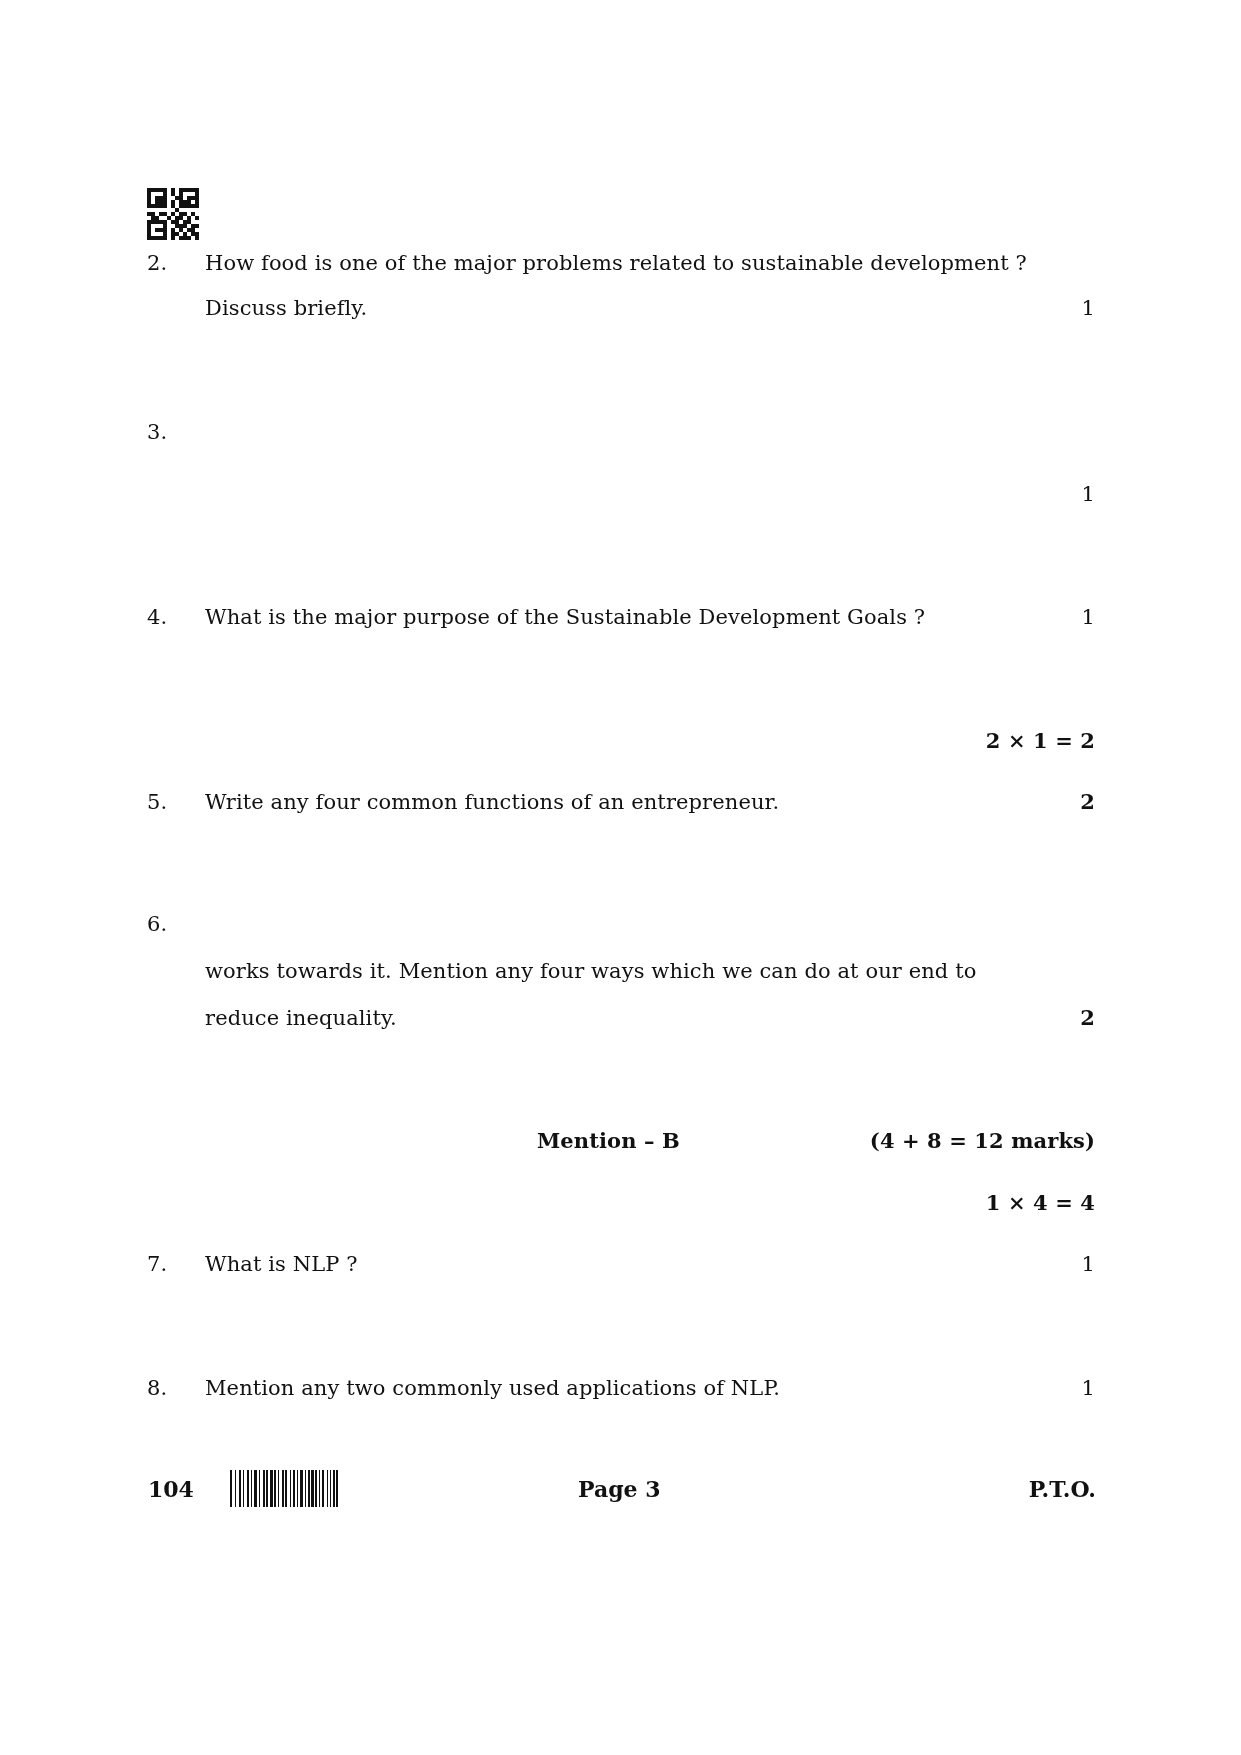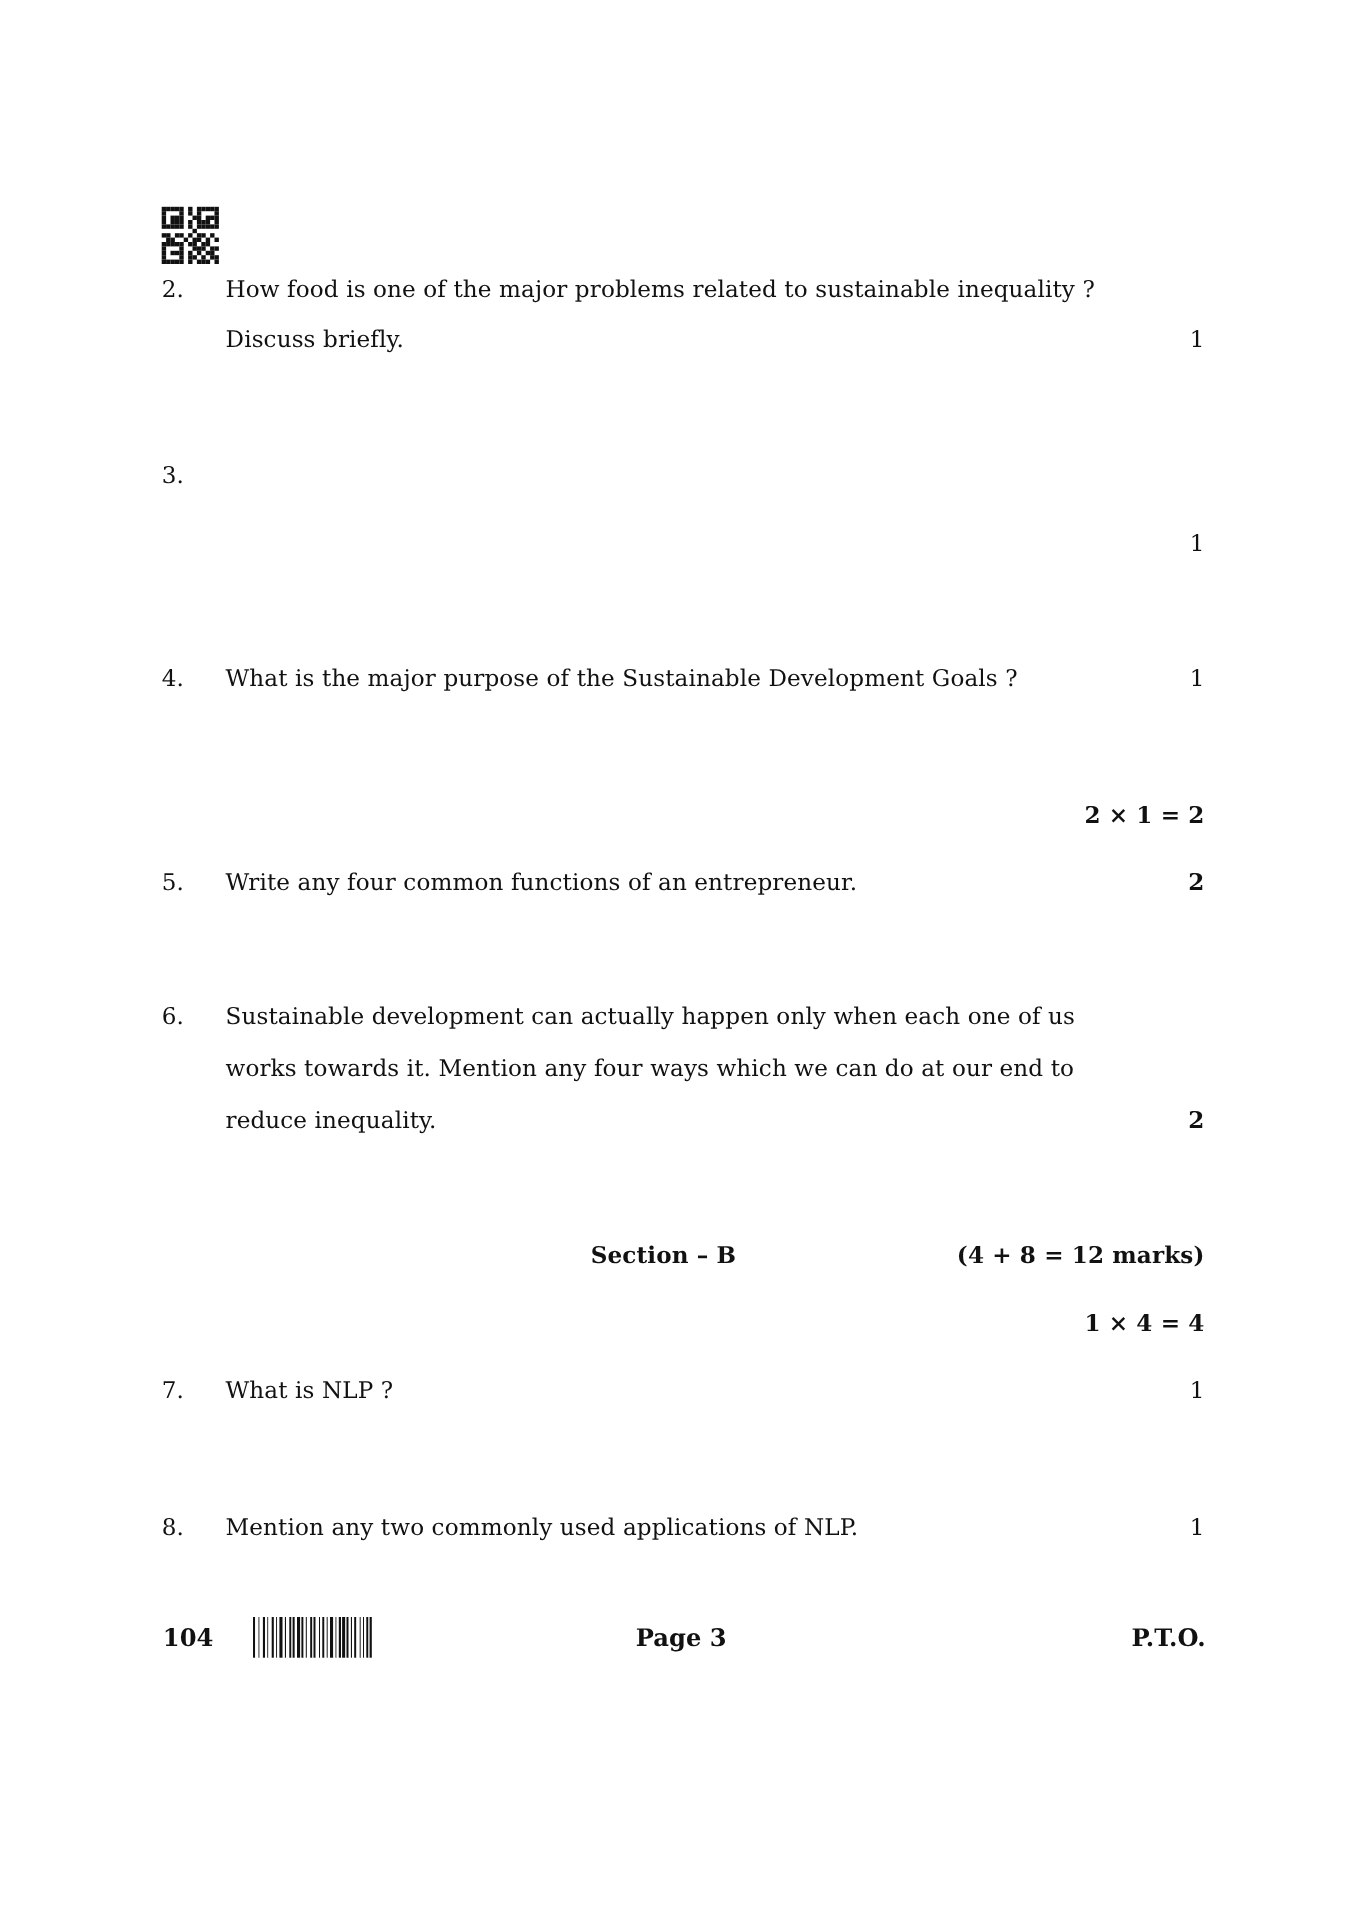--- a/index.html
+++ b/index.html
@@ -238,44 +238,43 @@
       <span class="on"></span>
       <span></span>
       <span class="on"></span>
       <span class="on"></span>
       <span class="on"></span>
       <span></span>
       <span class="on"></span>
     </div>
 
   <div class="abs txt num" style="top:250px">2.</div>
-  <div class="abs txt body-text" style="top:250px">How food is one of the major problems related to sustainable inequality ?</div>
+  <div class="abs txt body-text" style="top:250px">How food is one of the major problems related to sustainable development ?</div>
   <div class="abs txt body-text" style="top:295px">Discuss briefly.</div>
   <div class="abs txt marks" style="top:295px">1</div>
 
   <div class="abs txt num" style="top:419px">3.</div>
   <div class="abs txt marks" style="top:481px">1</div>
 
   <div class="abs txt num" style="top:604px">4.</div>
   <div class="abs txt body-text" style="top:604px">What is the major purpose of the Sustainable Development Goals ?</div>
   <div class="abs txt marks" style="top:604px">1</div>
 
   <div class="abs txt marks bold" style="top:728px">2 × 1 = 2</div>
 
   <div class="abs txt num" style="top:789px">5.</div>
   <div class="abs txt body-text" style="top:789px">Write any four common functions of an entrepreneur.</div>
   <div class="abs txt marks bold" style="top:789px">2</div>
 
   <div class="abs txt num" style="top:911px">6.</div>
-  <div class="abs txt body-text" style="top:911px">Sustainable development can actually happen only when each one of us</div>
   <div class="abs txt body-text" style="top:958px">works towards it. Mention any four ways which we can do at our end to</div>
   <div class="abs txt body-text" style="top:1005px">reduce inequality.</div>
   <div class="abs txt marks bold" style="top:1005px">2</div>
 
-  <div class="abs txt bold" style="top:1128px; left:537px;">Section – B</div>
+  <div class="abs txt bold" style="top:1128px; left:537px;">Mention – B</div>
   <div class="abs txt marks bold" style="top:1128px">(4 + 8 = 12 marks)</div>
 
   <div class="abs txt marks bold" style="top:1190px">1 × 4 = 4</div>
 
   <div class="abs txt num" style="top:1251px">7.</div>
   <div class="abs txt body-text" style="top:1251px">What is NLP ?</div>
   <div class="abs txt marks" style="top:1251px">1</div>
 
   <div class="abs txt num" style="top:1375px">8.</div>
   <div class="abs txt body-text" style="top:1375px">Mention any two commonly used applications of NLP.</div>

